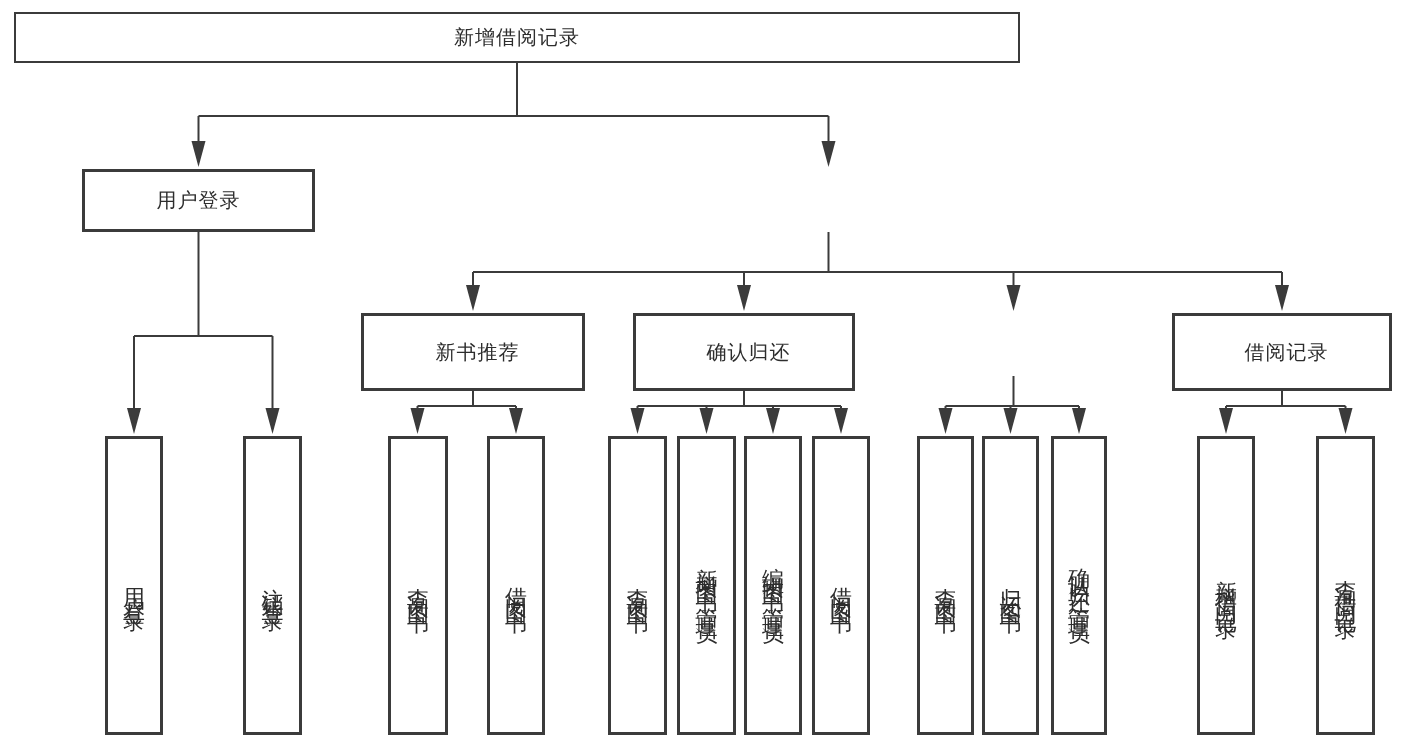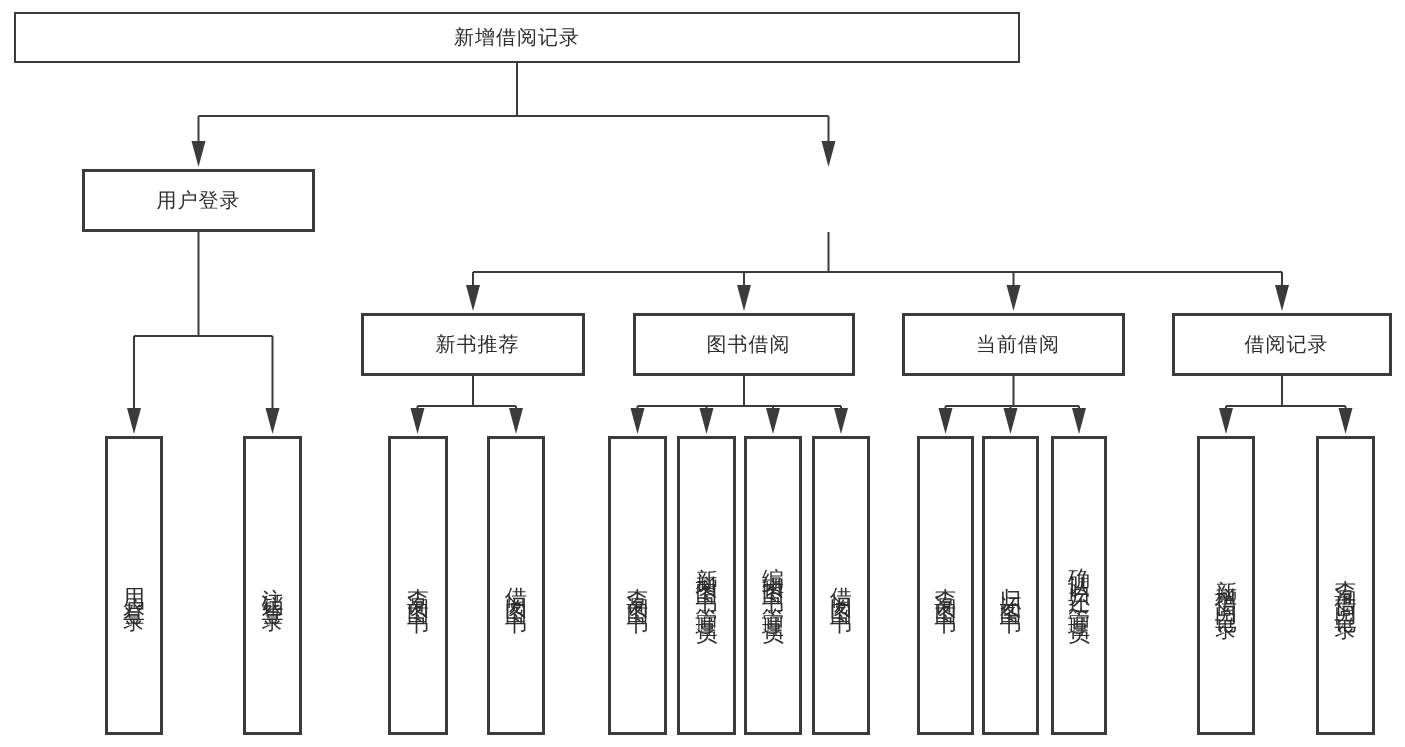--- a/index.html
+++ b/index.html
@@ -18,21 +18,21 @@
     background:#ffffff;
     display:flex;align-items:center;justify-content:center;
     color:#2d2d2d;
     font-size:20px;
     letter-spacing:1px;
     white-space:nowrap;
     z-index:2;
   }
   .root{left:14px;top:12px;width:1006px;height:51px;border-width:2.5px;}
   .lvl1{top:169px;width:233px;height:63px;}
-  .lvl2{top:313px;height:63px;padding-left:9px;}
+  .lvl2{top:313px;height:78px;padding-left:9px;}
   .leaf{
     position:absolute;
     top:436px;height:299px;
     box-sizing:border-box;
     border:3px solid #3b3b3b;
     background:#ffffff;
     display:flex;align-items:center;justify-content:center;
     z-index:2;
   }
   .leaf span{
@@ -124,22 +124,21 @@
       <polygon points="1219,408 1233,408 1226,434"></polygon>
       <polygon points="1338.5,408 1352.5,408 1345.5,434"></polygon>
     </g>
   </svg>
 
   <div class="node root">新增借阅记录</div>
 
   <div class="node lvl1" style="left:82px;">用户登录</div>
 
   <div class="node lvl2" style="left:361px;width:224px;">新书推荐</div>
-  <div class="node lvl2" style="left:633px;width:222px;">图书借阅</div>
-  <div class="node lvl2" style="left:902px;width:223px;">当前借阅</div>
+  <div class="node lvl2" style="left:633px;width:222px;">确认归还</div>
   <div class="node lvl2" style="left:1172px;width:220px;">借阅记录</div>
 
   <div class="leaf" style="left:105px;width:58px;">
     <span>用户登录</span>
   </div>
   <div class="leaf" style="left:243px;width:59px;">
     <span>注销登录</span>
   </div>
 
   <div class="leaf" style="left:388px;width:60px;">

